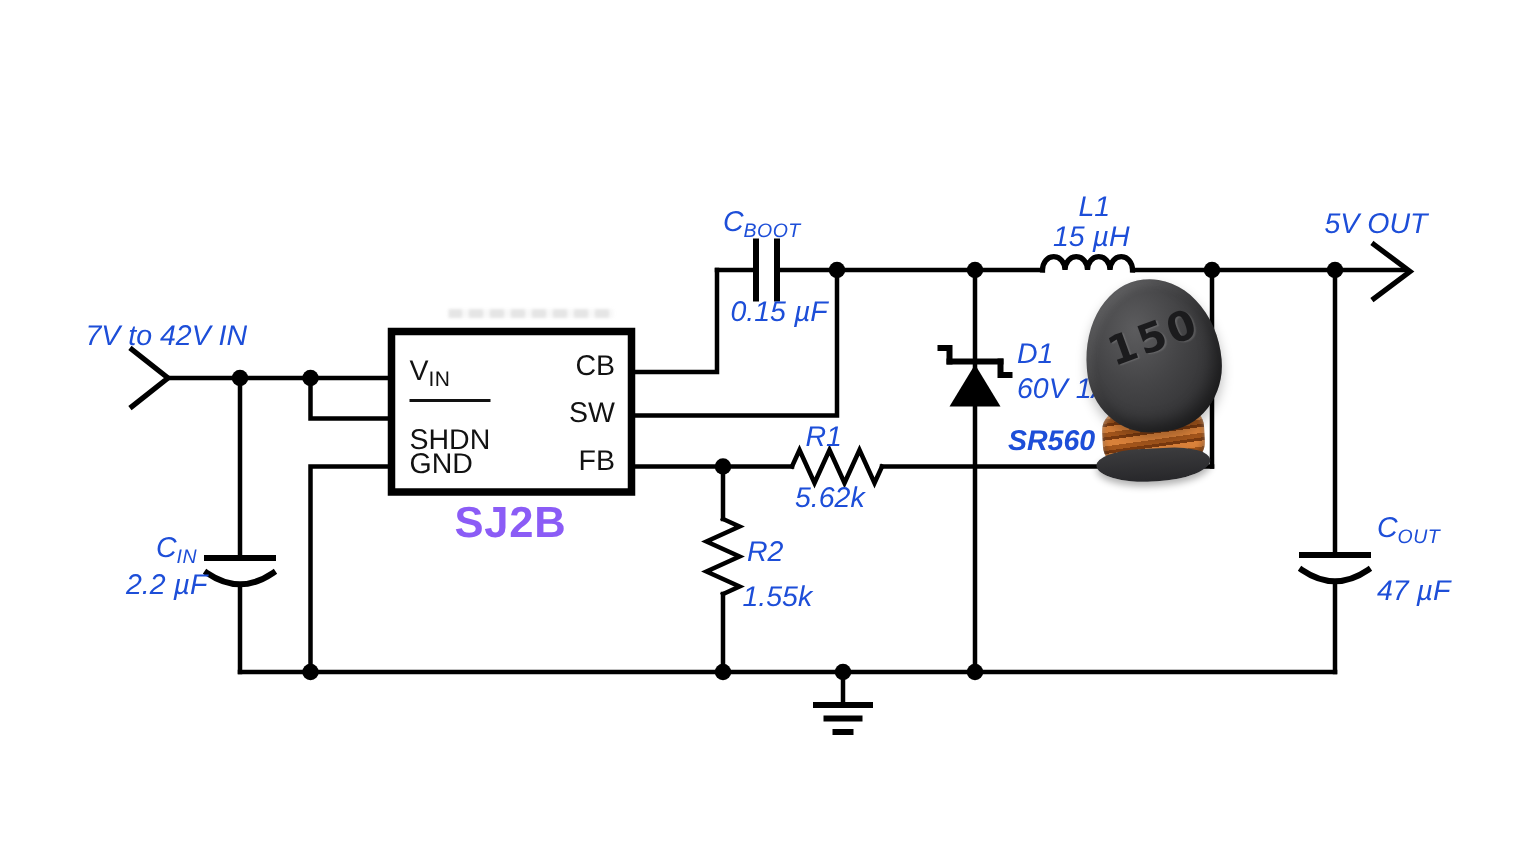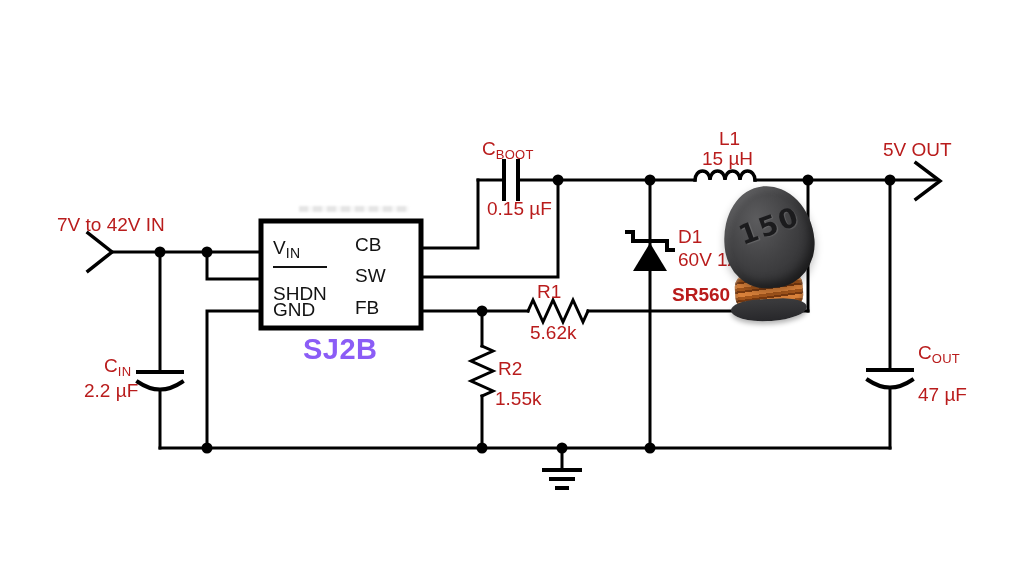--- a/index.html
+++ b/index.html
@@ -1,28 +1,28 @@
 <!DOCTYPE html>
 <html><head>
 <meta charset="utf-8">
 <style>
   html,body { margin:0; padding:0; background:#fff; }
   #canvas {
     position:relative; width:1024px; height:576px; background:#ffffff;
     font-family:"Liberation Sans", sans-serif; overflow:hidden;
   }
   svg { position:absolute; left:0; top:0; }
-  .lbl { position:absolute; white-space:nowrap; color:#b91c1c; font-size:19px; line-height:1.15; }
+  .lbl { position:absolute; white-space:nowrap; color:#1d4ed8; font-size:19px; line-height:1.15;font-style:italic; }
   .sub { font-size:13px; vertical-align:-4px; letter-spacing:.3px; }
   .pin { position:absolute; white-space:nowrap; color:#121212; font-size:19px; line-height:1.1; }
   .pin .sub { font-size:14px; vertical-align:-4px; }
   .overline { border-top:2.5px solid #121212; padding-top:16px; display:inline-block; line-height:1.05; }
   .bold { font-weight:bold; }
   .ic-name { position:absolute; font-size:29px; font-weight:bold; letter-spacing:.5px; }
-  .right-align { }
+  .right-align { text-align:right; }
   
   .watermark {
     position:absolute; left:299px; top:206px; width:110px; height:6px;
     background:repeating-linear-gradient(90deg,#c6c6c6 0 9px, #efefef 9px 14px);
     opacity:.45; filter:blur(1.2px);
   }
   
   .ind-photo { position:absolute; left:724px; top:186px; width:92px; height:137px; }
   .ind-dome {
     position:absolute; left:0; top:0; width:90px; height:102px;

